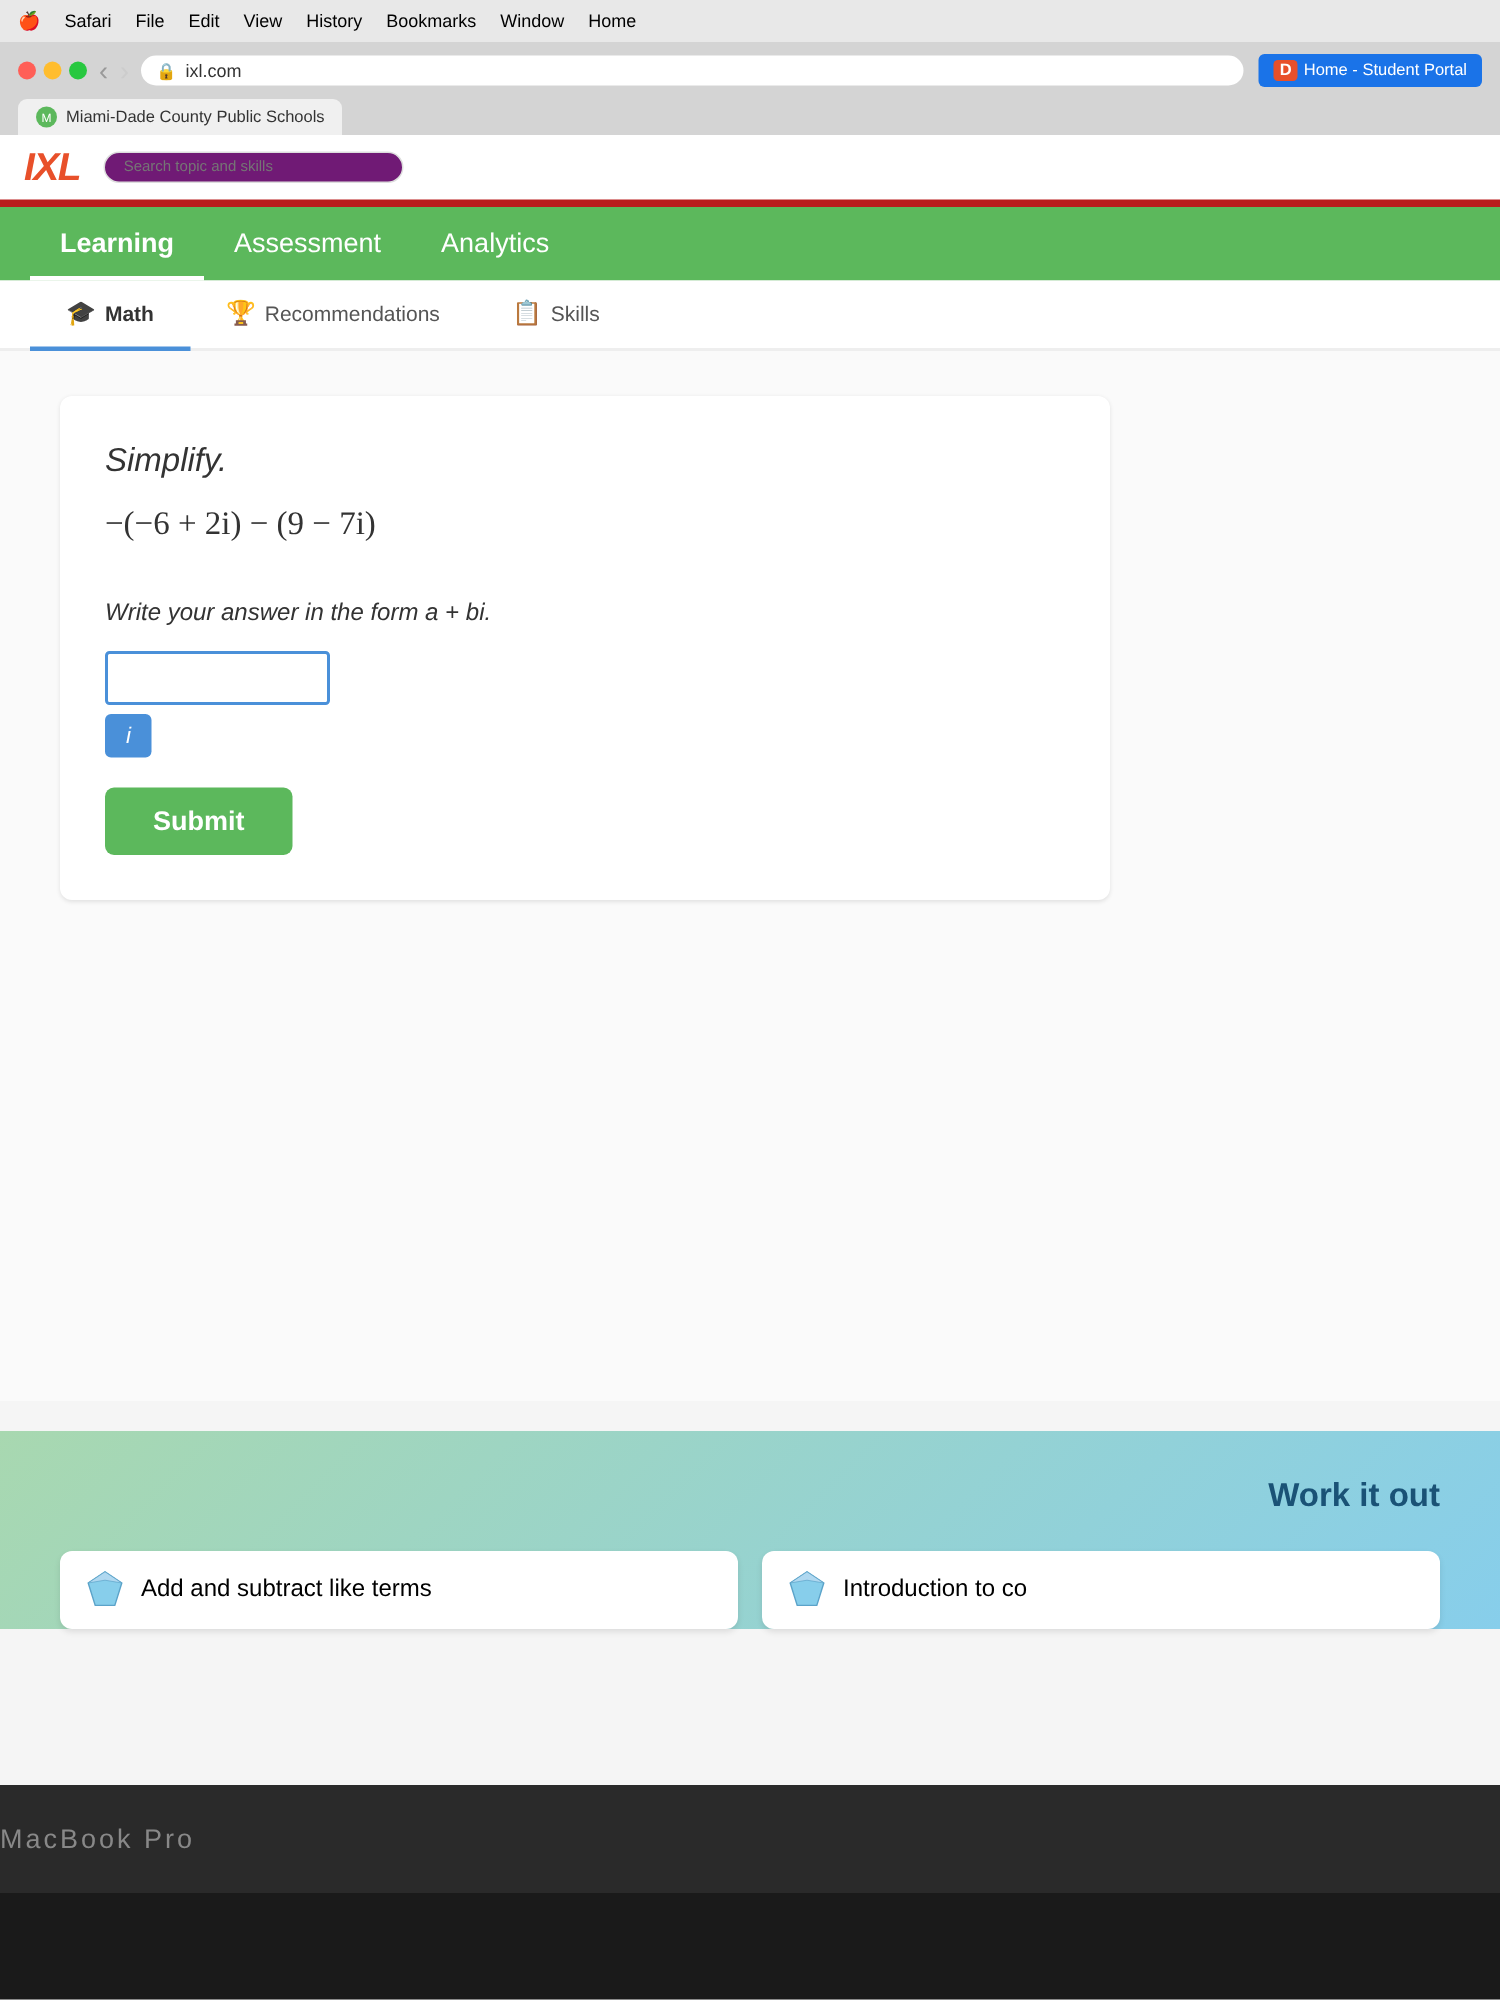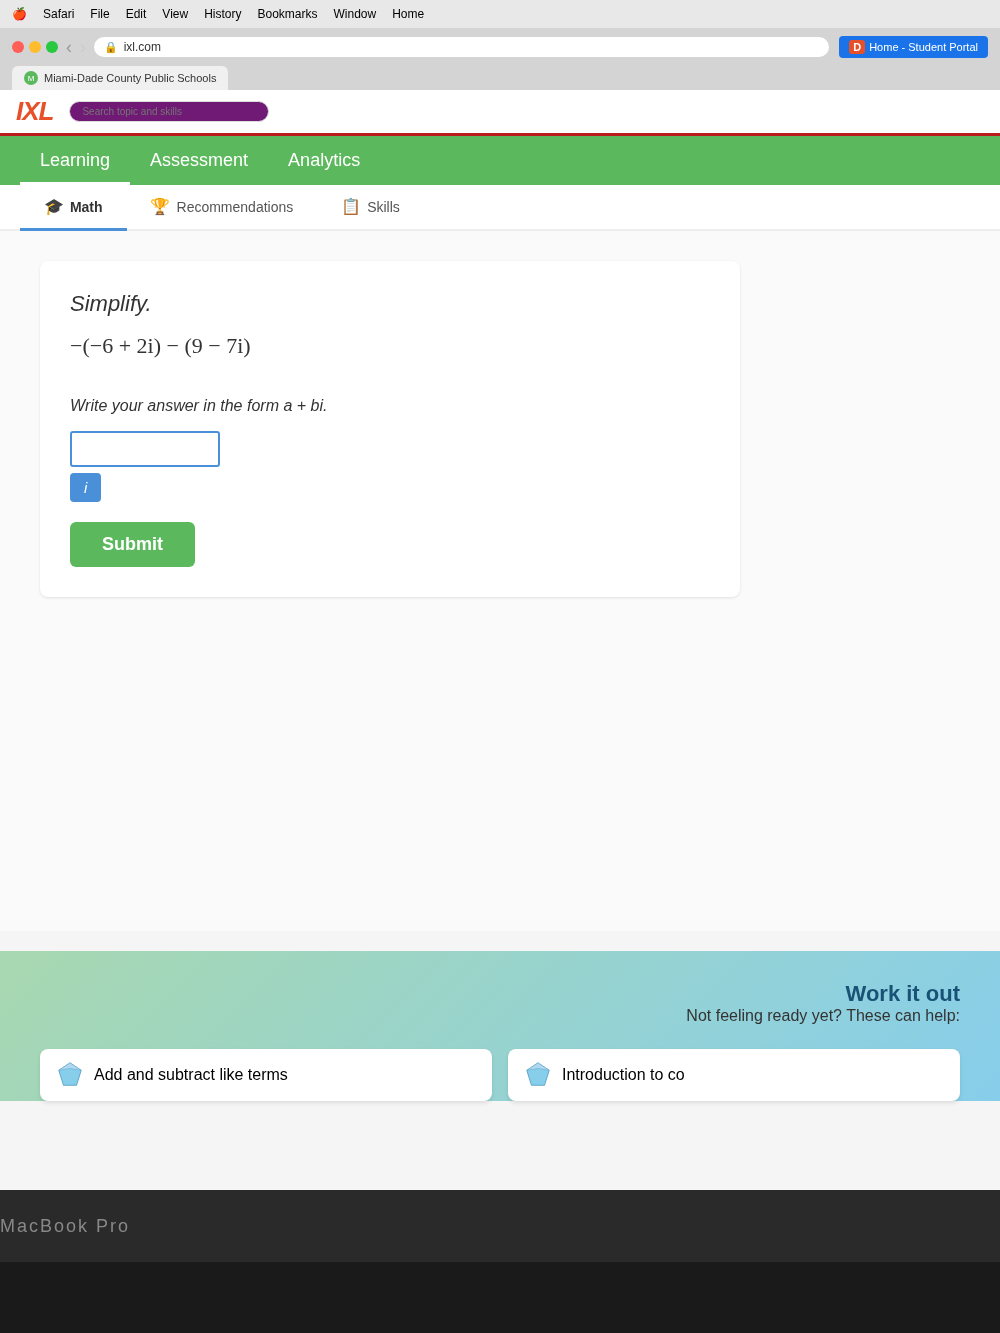--- a/index.html
+++ b/index.html
@@ -112,21 +112,21 @@
       background: #f5f5f5;
       min-height: 1100px;
     }
 
     .ixl-top-bar {
       background: #fff;
       display: flex;
       align-items: center;
       padding: 6px 16px;
       gap: 16px;
-      border-bottom: 3px solid #b91c1c;
+      border-bottom: 5px solid #b91c1c;
     }
 
     .ixl-logo {
       font-weight: 900;
       font-size: 26px;
       color: #e8502a;
       letter-spacing: -1px;
       font-style: italic;
     }
 
@@ -150,21 +150,21 @@
     .nav-item {
       padding: 14px 20px;
       font-size: 18px;
       color: white;
       cursor: pointer;
       font-weight: 400;
       position: relative;
     }
     .nav-item.active {
       color: white;
-      font-weight: 400;
+      font-weight: 700;
     }
     .nav-item.active::after {
       content: '';
       position: absolute;
       bottom: 0;
       left: 0;
       right: 0;
       height: 3px;
       background: white;
     }
@@ -450,21 +450,20 @@
         <button class="i-button">i</button>
       </div>
 
       <button class="submit-btn">Submit</button>
     </div>
   </div>
 
   <div class="work-it-out-section">
     <div class="work-it-out-header">
       <div class="work-it-out-title">Work it out</div>
-      <div class="work-it-out-subtitle">Not feeling ready yet? These can help:</div>
     </div>
     <div class="help-cards">
       <div class="help-card">
 
         <svg class="diamond-icon" viewBox="0 0 30 30">
           <polygon points="15,2 27,10 22,26 8,26 3,10" fill="#87ceeb" stroke="#5ba3c9" stroke-width="1"></polygon>
           <polygon points="15,2 27,10 15,8 3,10" fill="#b0d8f0" stroke="#5ba3c9" stroke-width="0.5"></polygon>
         </svg>
         <span>Add and subtract like terms</span>
       </div>

